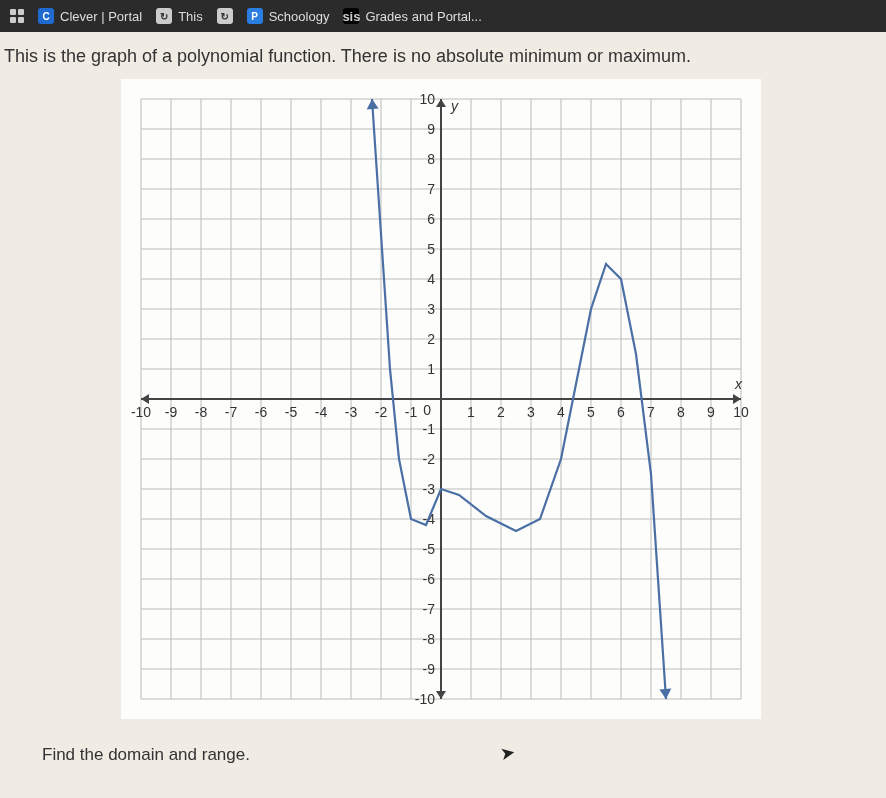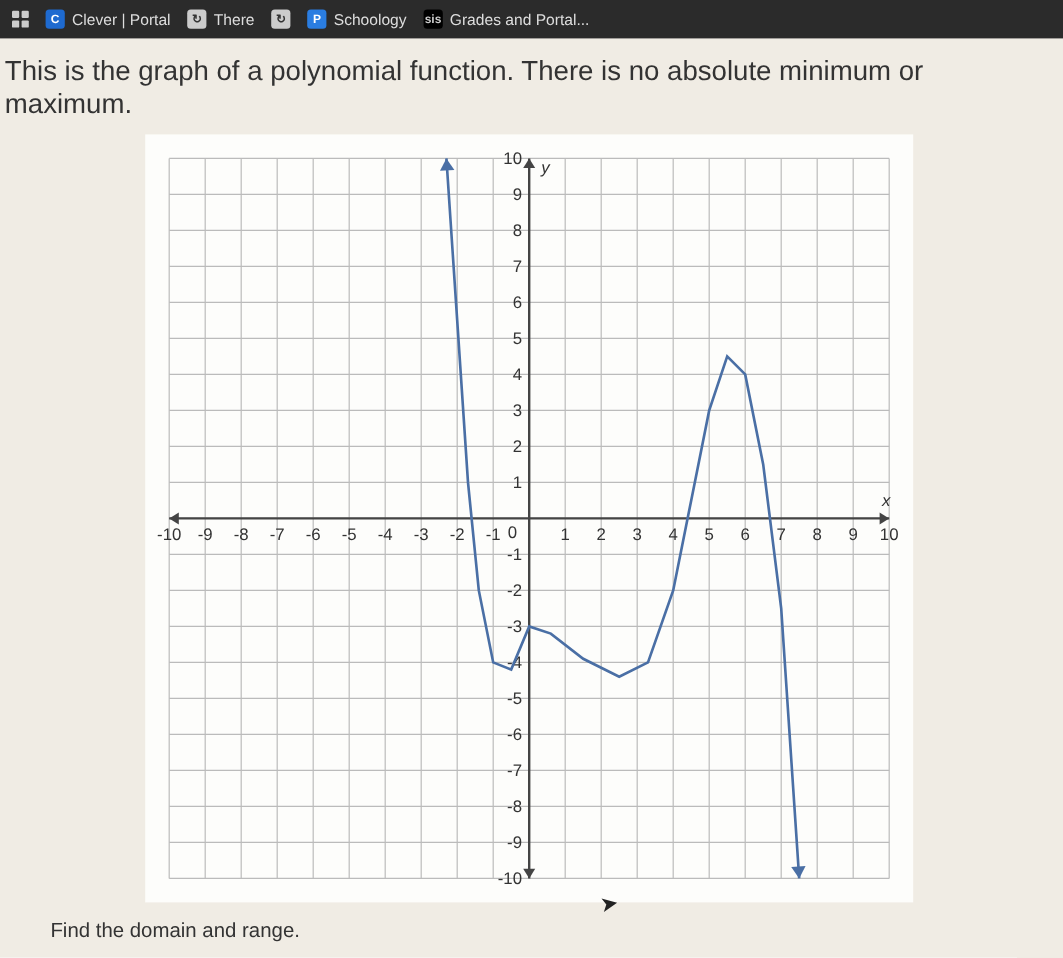--- a/index.html
+++ b/index.html
@@ -37,42 +37,42 @@
     display: grid;
     grid-template-columns: 6px 6px;
     grid-template-rows: 6px 6px;
     gap: 2px;
   }
   .apps-icon span { background: #ccc; border-radius: 1px; }
   .content {
     padding: 14px 6px 10px 2px;
   }
   .problem-text {
-    font-size: 23px;
+    font-size: 18px;
     color: #333;
     margin-bottom: 12px;
     padding-left: 2px;
   }
   .chart-wrap {
     width: 640px;
     margin: 0 auto;
     position: relative;
   }
   svg.chart { display: block; background: #fdfdfb; }
   .grid-line { stroke: #bbb; stroke-width: 1; }
   .axis-line { stroke: #444; stroke-width: 2; }
   .tick-label { font: 14px Arial; fill: #333; }
   .axis-label { font: 14px Arial; fill: #333; font-style: italic; }
   .curve { fill: none; stroke: #4a6fa5; stroke-width: 2.2; }
   .arrowhead { fill: #4a6fa5; }
   .axis-arrow { fill: #444; }
   .question-text {
     font-size: 17px;
     color: #333;
-    margin-top: 14px;
+    margin-top: 26px;
     padding-left: 40px;
   }
   .cursor {
     position: absolute;
     left: 500px;
     top: 742px;
     font-size: 18px;
     color: #222;
     transform: rotate(-10deg);
   }
@@ -88,31 +88,31 @@
         <span></span>
         <span></span>
       </span>
   </div>
   <div class="tab-item">
     <span class="tab-icon" style="background:#1e6ad0;color:#fff">C</span>
     <span>Clever | Portal</span>
   </div>
   <div class="tab-item">
     <span class="tab-icon" style="background:#ccc;color:#333">↻</span>
-    <span>There</span>
+    <span>This</span>
   </div>
   <div class="tab-item">
     <span class="tab-icon" style="background:#ccc;color:#333">↻</span>
   </div>
   <div class="tab-item">
     <span class="tab-icon" style="background:#2a7de1;color:#fff">P</span>
     <span>Schoology</span>
   </div>
   <div class="tab-item">
-    <span class="tab-icon" style="background:#000000;color:#ccc;font-size:10px">sis</span>
+    <span class="tab-icon" style="background:#000000;color:#ccc;font-size:13px">sis</span>
     <span>Grades and Portal...</span>
   </div>
 </div>
 
 <div class="content">
   <div class="problem-text">This is the graph of a polynomial function. There is no absolute minimum or maximum.</div>
 
   <div class="chart-wrap">
     <svg class="chart" id="chart-svg" width="640" height="640" viewBox="0 0 640 640">
         <line x1="20" y1="20" x2="20" y2="620" class="grid-line"></line>

